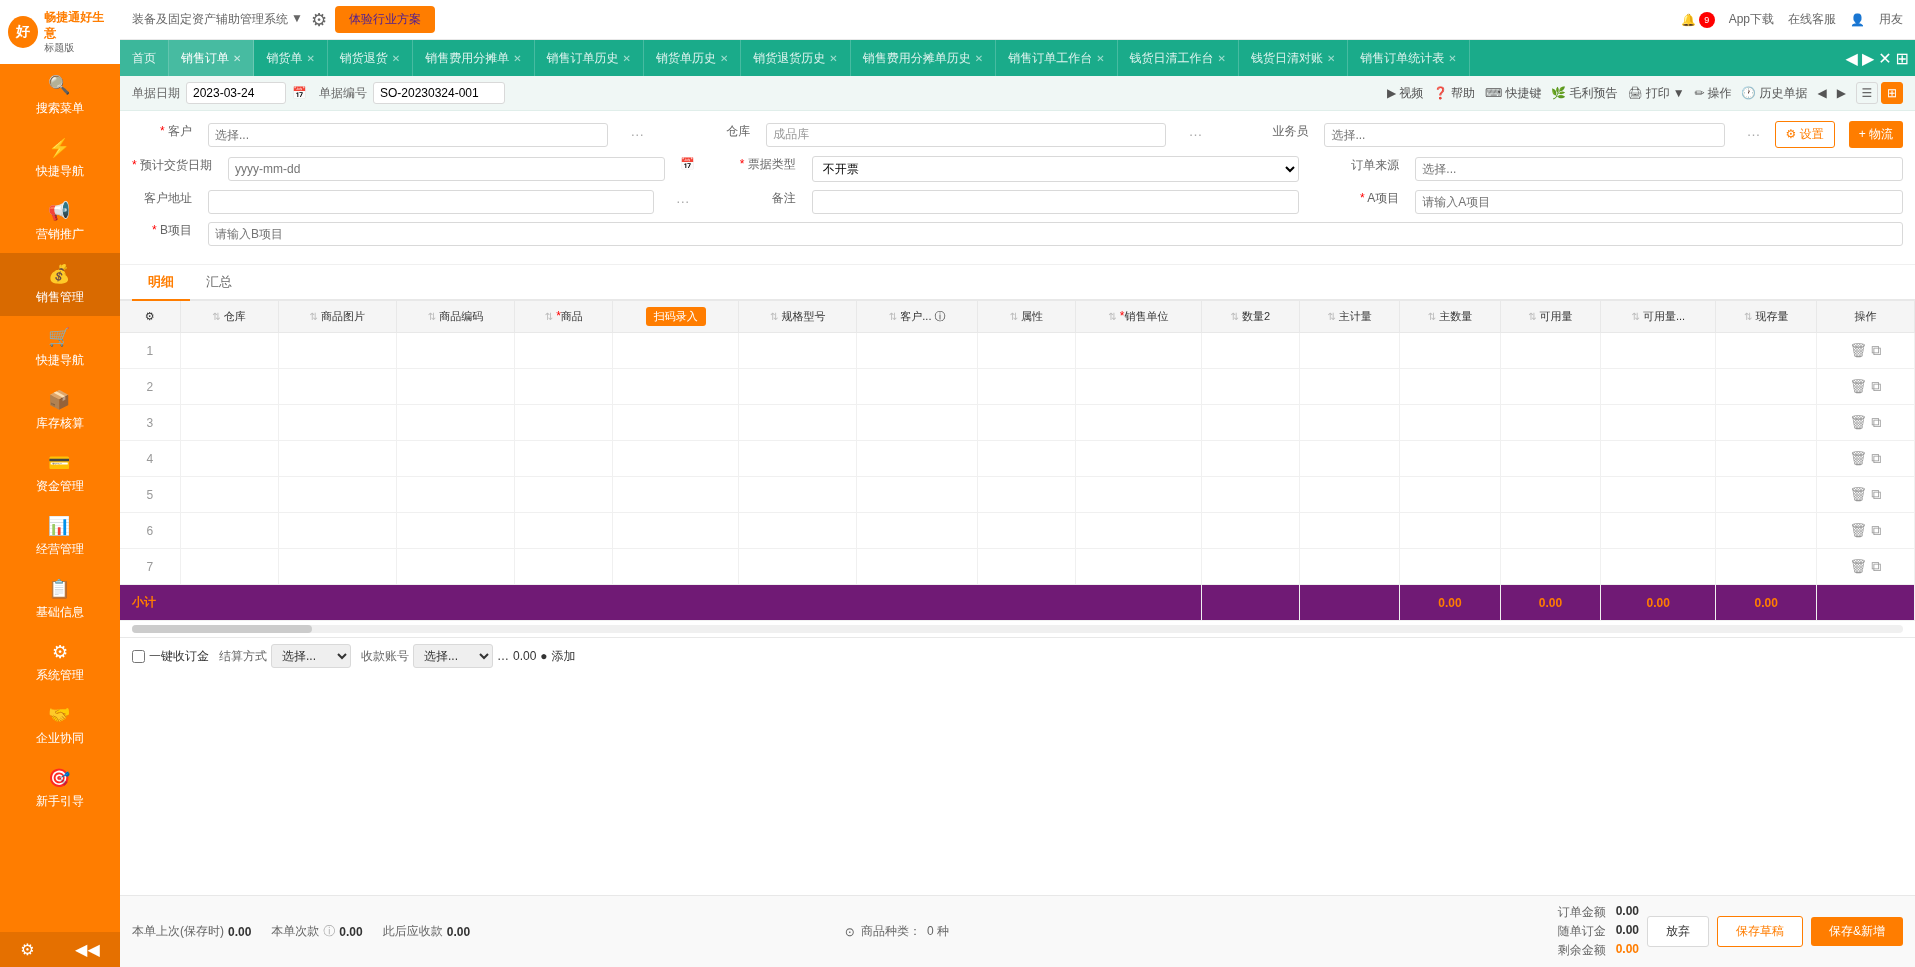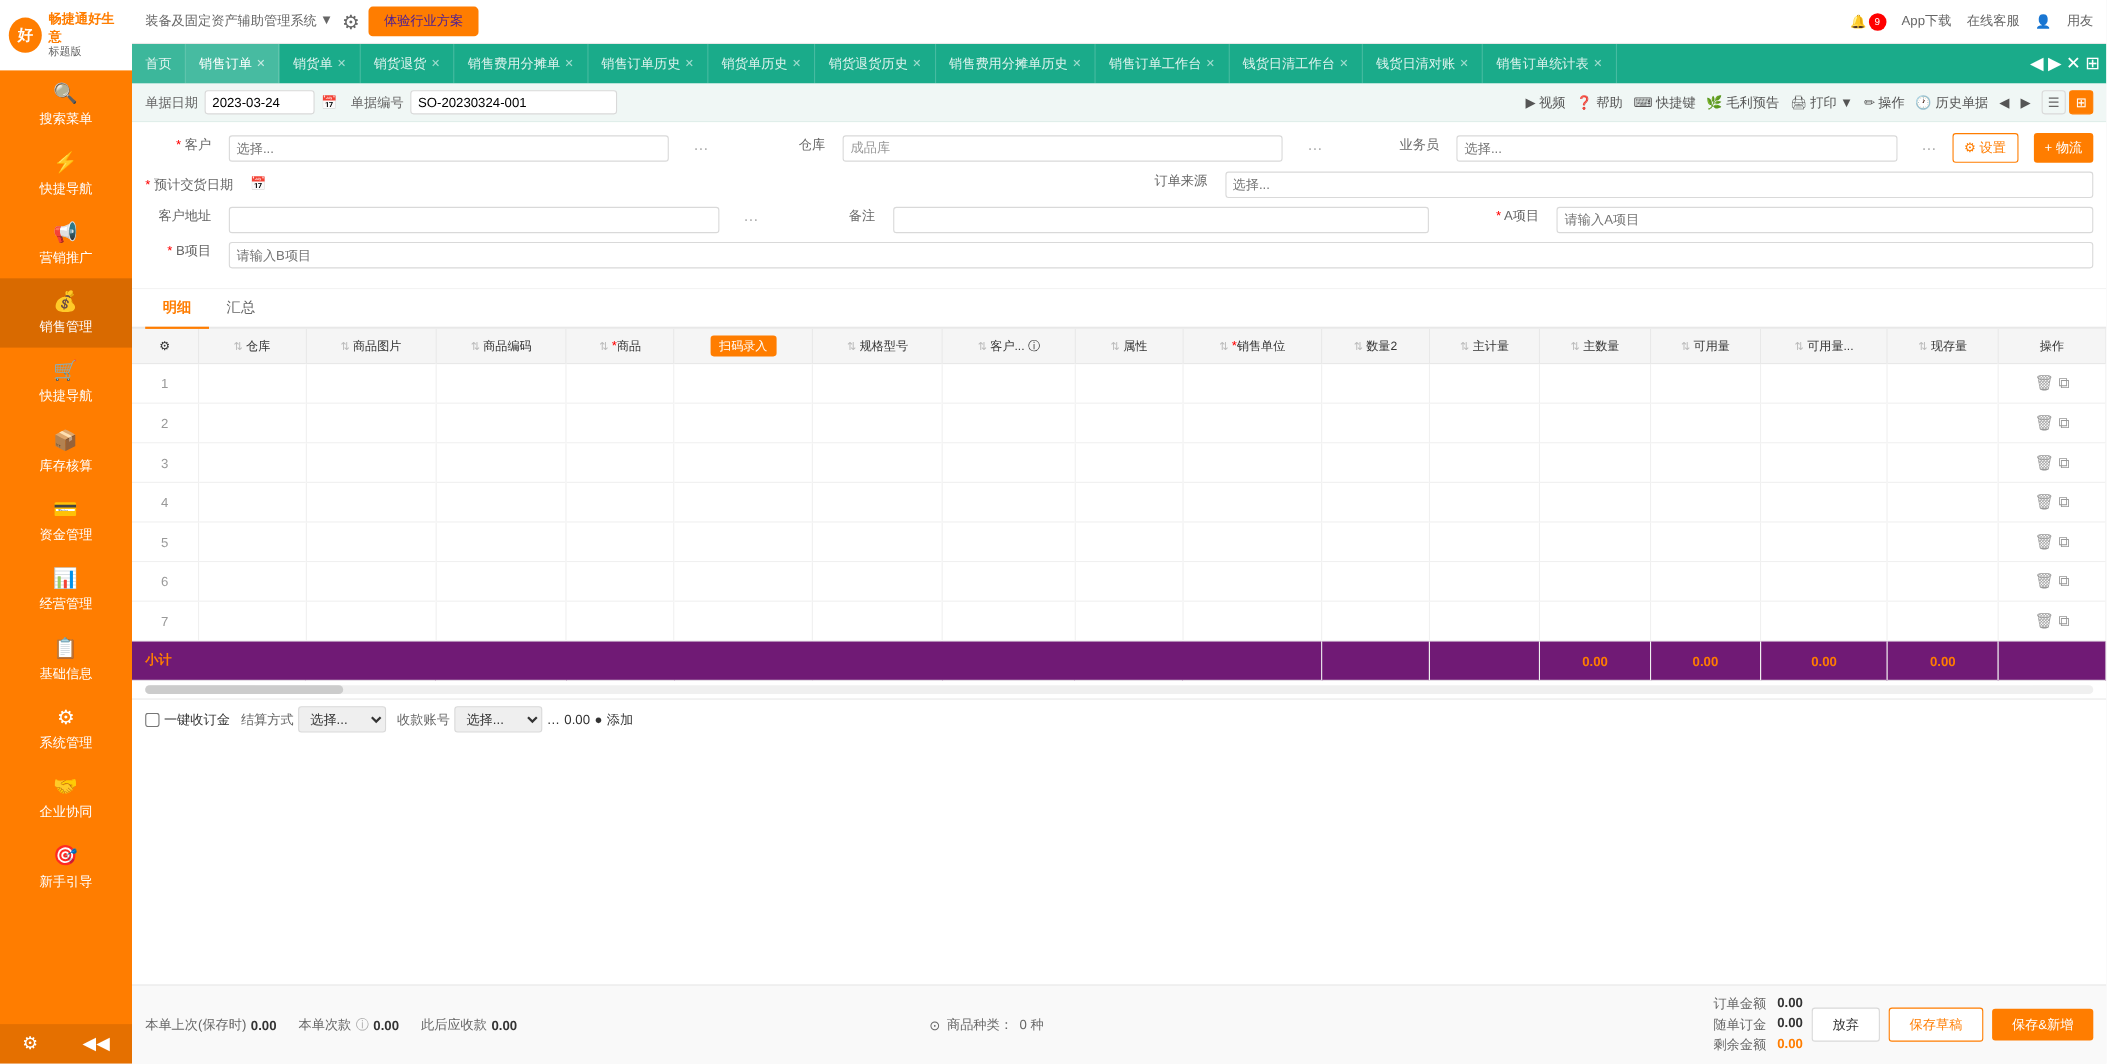--- a/index.html
+++ b/index.html
@@ -573,21 +573,21 @@
   <div class="content">
 
     <div class="subheader">
       <div class="subheader-field">
         <label>单据日期</label>
         <input type="text" style="width: 100px;" value="2023-03-24">
         <span class="cal-icon">📅</span>
       </div>
       <div class="subheader-field">
         <label>单据编号</label>
-        <input type="text" style="width: 188px;" value="SO-20230324-001">
+        <input type="text" style="width: 132px;" value="SO-20230324-001">
       </div>
       <div class="subheader-actions">
         <span>
           <span>▶</span>
           <span>视频</span>
         </span>
         <span>
           <span>❓</span>
           <span>帮助</span>
         </span>
@@ -647,21 +647,31 @@
           <button class="right-btn">+ 物流</button>
         </div>
       </div>
 
       <div class="form-row">
         <div class="form-group">
           <label>
             <span style="color:#f00">*</span>
             <span>预计交货日期</span>
           </label>
+          <input class="form-input" type="text" placeholder="yyyy-mm-dd" style="">
           <span class="cal-icon">📅</span>
+        </div>
+        <div class="form-group" style="padding-left:40px">
+          <label>
+            <span style="color:#f00">*</span>
+            <span>票据类型</span>
+          </label>
+          <select class="form-select">
+            <option>不开票</option>
+          </select>
         </div>
         <div class="form-group" style="padding-left:40px">
           <label>订单来源</label>
           <input class="form-input" type="text" placeholder="选择..." style="">
         </div>
       </div>
 
       <div class="form-row">
         <div class="form-group">
           <label>客户地址</label>

